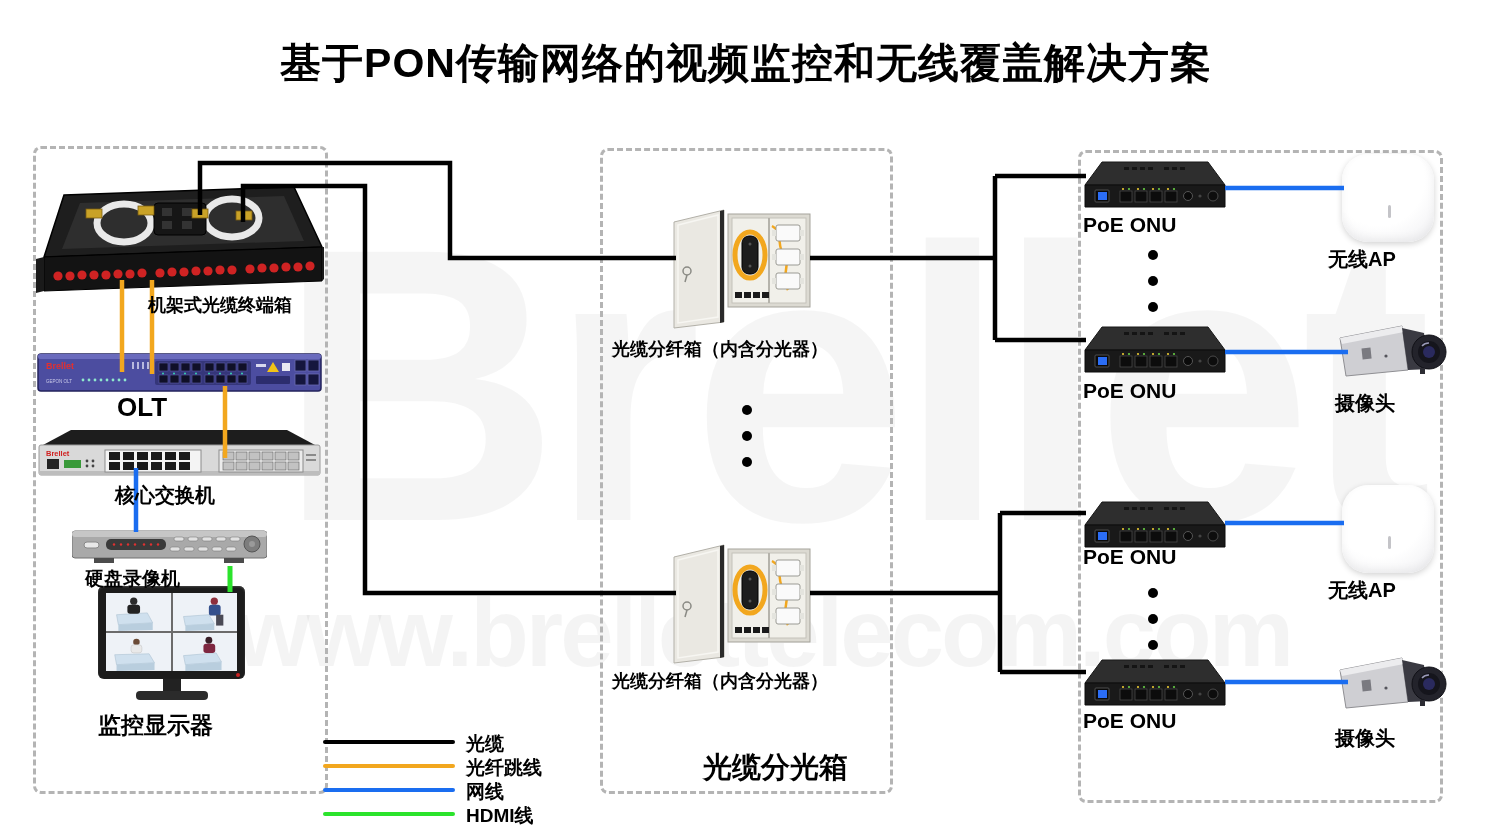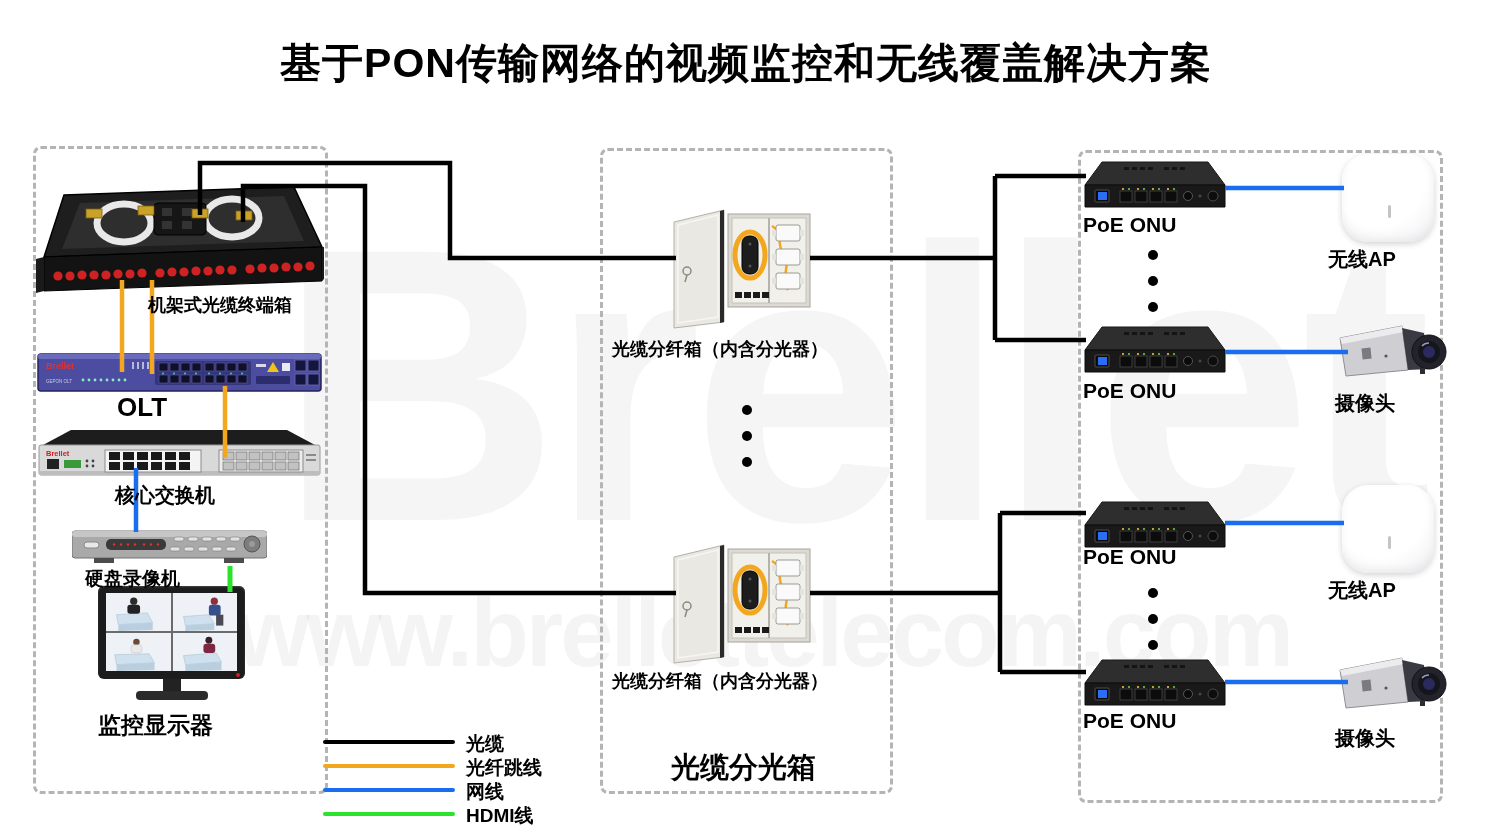--- a/index.html
+++ b/index.html
@@ -563,21 +563,21 @@
     </div>
 
   <div class="dlabel" style="left:148px;top:293px;width:180px;font-size:18px;">机架式光缆终端箱</div>
   <div class="dlabel" style="left:117px;top:392px;width:100px;font-size:26px;">OLT</div>
   <div class="dlabel" style="left:115px;top:482px;width:160px;font-size:20px;">核心交换机</div>
   <div class="dlabel" style="left:85px;top:566px;width:160px;font-size:19px;">硬盘录像机</div>
   <div class="dlabel" style="left:98px;top:710px;width:160px;font-size:23px;">监控显示器</div>
 
   <div class="dlabel" style="left:612px;top:337px;width:280px;font-size:18px;">光缆分纤箱（内含分光器）</div>
   <div class="dlabel" style="left:612px;top:669px;width:280px;font-size:18px;">光缆分纤箱（内含分光器）</div>
-  <div class="zlabel" style="left:600px;top:748px;width:287px;font-size:29px;">光缆分光箱</div>
+  <div class="zlabel" style="left:632px;top:748px;width:287px;font-size:29px;">光缆分光箱</div>
 
   <div class="dlabel" style="left:1083px;top:213px;width:140px;font-size:21px;">PoE ONU</div>
   <div class="dlabel" style="left:1083px;top:379px;width:140px;font-size:21px;">PoE ONU</div>
   <div class="dlabel" style="left:1083px;top:545px;width:140px;font-size:21px;">PoE ONU</div>
   <div class="dlabel" style="left:1083px;top:709px;width:140px;font-size:21px;">PoE ONU</div>
   <div class="dlabel" style="left:1328px;top:246px;width:120px;font-size:20px;">无线AP</div>
   <div class="dlabel" style="left:1328px;top:577px;width:120px;font-size:20px;">无线AP</div>
   <div class="dlabel" style="left:1335px;top:390px;width:120px;font-size:20px;">摄像头</div>
   <div class="dlabel" style="left:1335px;top:725px;width:120px;font-size:20px;">摄像头</div>
 

